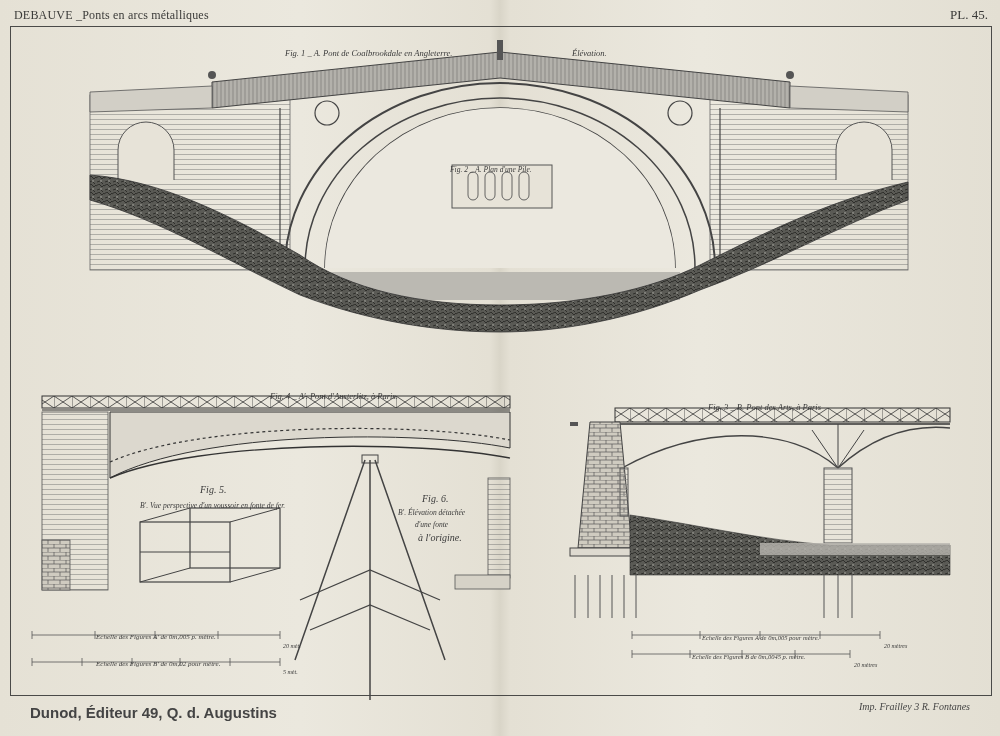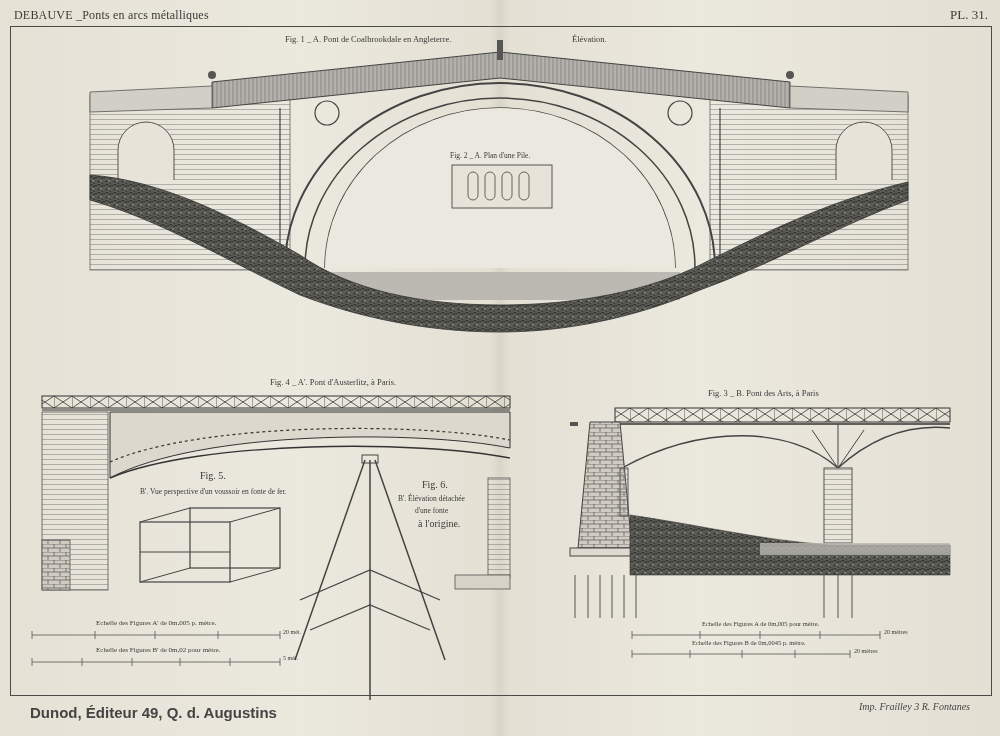--- a/index.html
+++ b/index.html
@@ -5,29 +5,29 @@
   html,body{margin:0;padding:0;}
   body{width:1000px;height:736px;background:#e9e5da;overflow:hidden;position:relative;
        font-family:"Liberation Serif", serif;color:#333;}
   .sheet{position:absolute;left:0;top:0;width:1000px;height:736px;
          background:linear-gradient(90deg,#e5e1d5 0%,#ebe8de 30%,#e4e0d4 49%,#d9d5c8 50%,#e4e0d4 51%,#ebe8de 70%,#e3dfd3 100%);}
   .hdr-left{position:absolute;left:14px;top:8px;font-size:12px;letter-spacing:0.2px;color:#3a3a38;}
   .hdr-right{position:absolute;right:12px;top:7px;font-size:13px;color:#3a3a38;}
   .frame{position:absolute;left:10px;top:26px;width:982px;height:670px;border:1.5px solid #4a4a48;box-sizing:border-box;}
   .ftr-left{position:absolute;left:30px;top:704px;font-size:15px;color:#444;font-family:"Liberation Sans", sans-serif;font-weight:bold;}
   .ftr-right{position:absolute;right:30px;top:701px;font-size:10px;color:#444;font-style:italic;margin-left:28px;}
-  .cap{position:absolute;font-size:8.5px;color:#3a3a3a;white-space:nowrap;}
+  .cap{position:absolute;font-style:italic;font-size:8.5px;color:#3a3a3a;white-space:nowrap;margin-top:14px;}
   svg.draw{position:absolute;left:0;top:0;}
 </style>
 </head>
 <body>
 
 <div class="sheet">
   <div class="hdr-left">DEBAUVE _Ponts en arcs métalliques</div>
-  <div class="hdr-right">PL. 31.</div>
+  <div class="hdr-right">PL. 45.</div>
   <div class="frame"></div>
 
   <svg class="draw" width="1000" height="736" viewBox="0 0 1000 736">
     <defs>
       <pattern id="rock" width="8" height="8" patternUnits="userSpaceOnUse">
         <rect width="8" height="8" fill="#5a5a55"></rect>
         <path d="M0 2 L3 0 L6 3 L8 1 M1 6 L4 5 L7 8" stroke="#2e2e2b" stroke-width="1" fill="none"></path>
         <circle cx="5" cy="5" r="1" fill="#8a8a84"></circle>
       </pattern>
       <pattern id="hlines" width="6" height="5" patternUnits="userSpaceOnUse">

